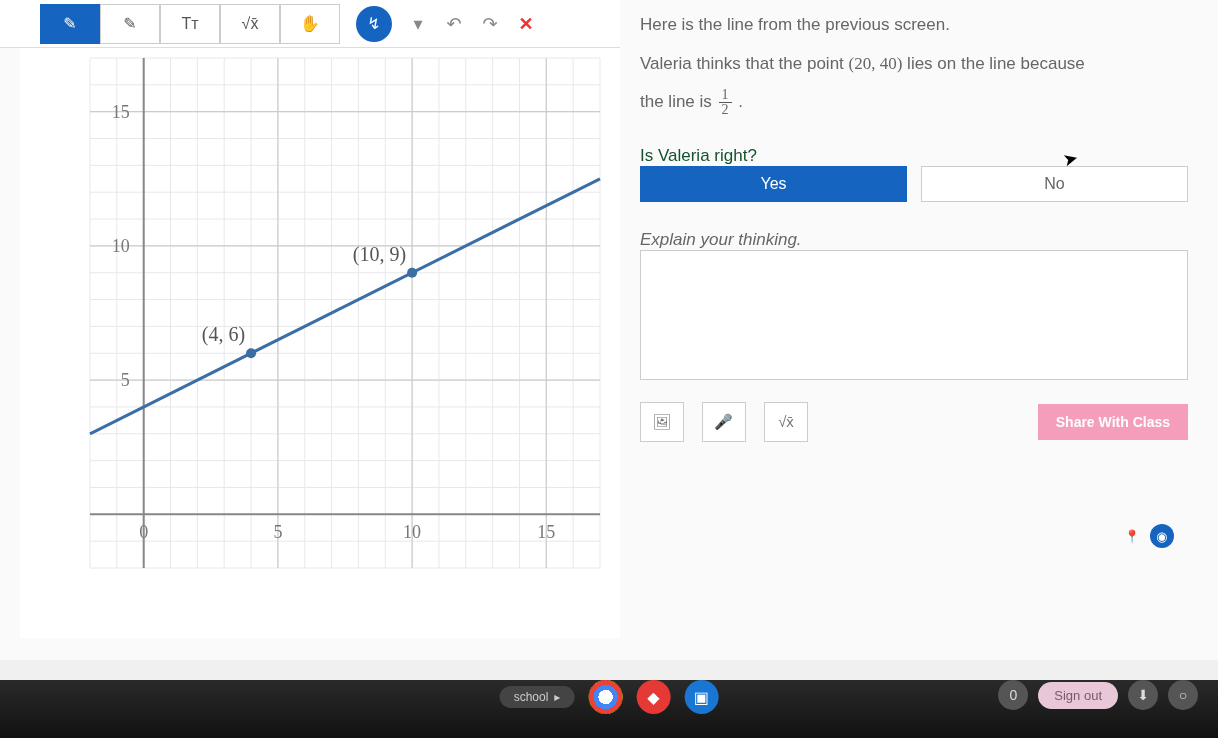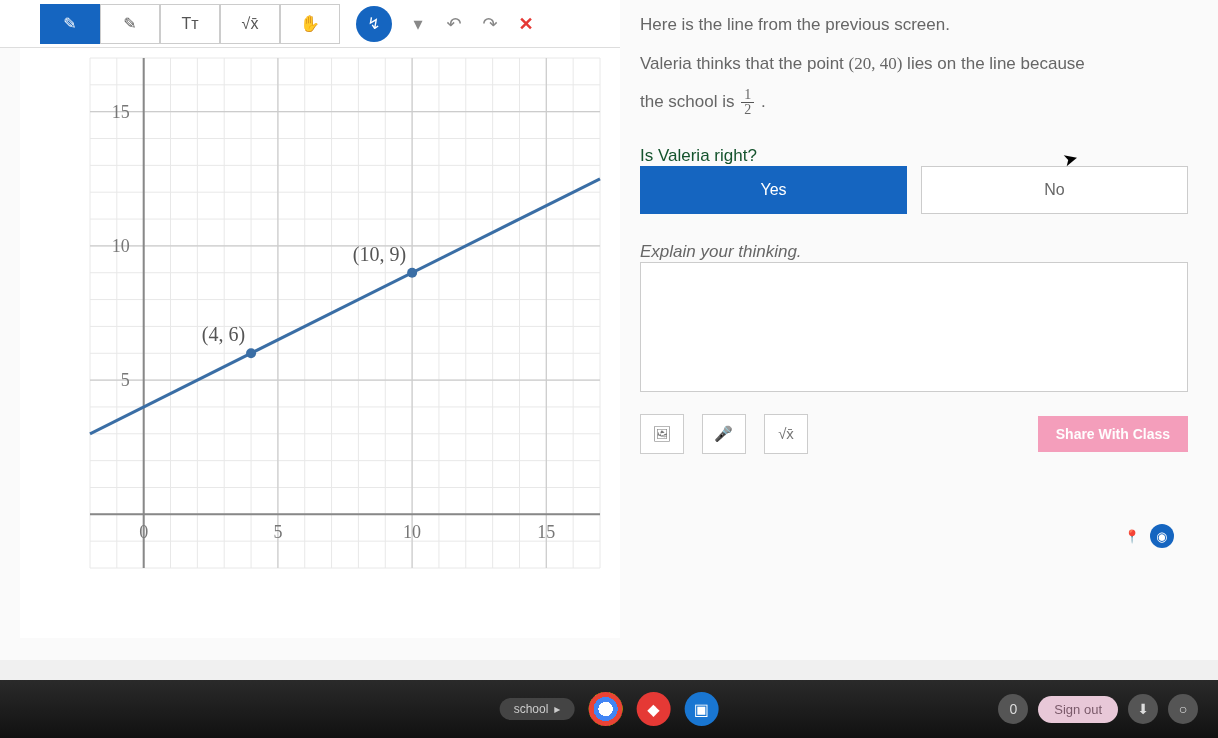--- a/index.html
+++ b/index.html
@@ -111,21 +111,21 @@
       margin-top: 28px;
       margin-bottom: 0;
     }
     .answer-row {
       display: flex;
       gap: 14px;
       margin-bottom: 28px;
     }
     .answer-btn {
       flex: 1;
-      height: 48px;
+      height: 36px;
       border: 1px solid #ccc;
       background: #fff;
       font-size: 16px;
       color: #666;
       cursor: pointer;
       display: flex;
       align-items: center;
       justify-content: center;
     }
     .answer-btn.selected {
@@ -197,21 +197,21 @@
       font-weight: bold;
     }
     .taskbar {
       position: absolute;
       bottom: 0;
       left: 0;
       right: 0;
       height: 58px;
       background: linear-gradient(#2a2a2a, #111);
       display: flex;
-      align-items: center;
+      align-items: flex-start;
       padding: 0 20px;
       gap: 12px;
     }
     .taskbar-center {
       position: absolute;
       left: 50%;
       transform: translateX(-50%);
       display: flex;
       gap: 14px;
       align-items: center;
@@ -358,21 +358,21 @@
   </div>
 
   <div class="right-panel">
     <p class="problem-text">Here is the line from the previous screen.</p>
     <p class="problem-text" style="">
       <span>Valeria thinks that the point </span>
       <span class="math">(20, 40)</span>
       <span> lies on the line because</span>
     </p>
     <p class="problem-text">
-      <span>the school is </span>
+      <span>the line is </span>
       <span class="fraction">
         <span class="num">1</span>
         <span class="den">2</span>
       </span>
       <span>.</span>
     </p>
 
     <p class="question">Is Valeria right?</p>
 
     <div class="answer-row">

